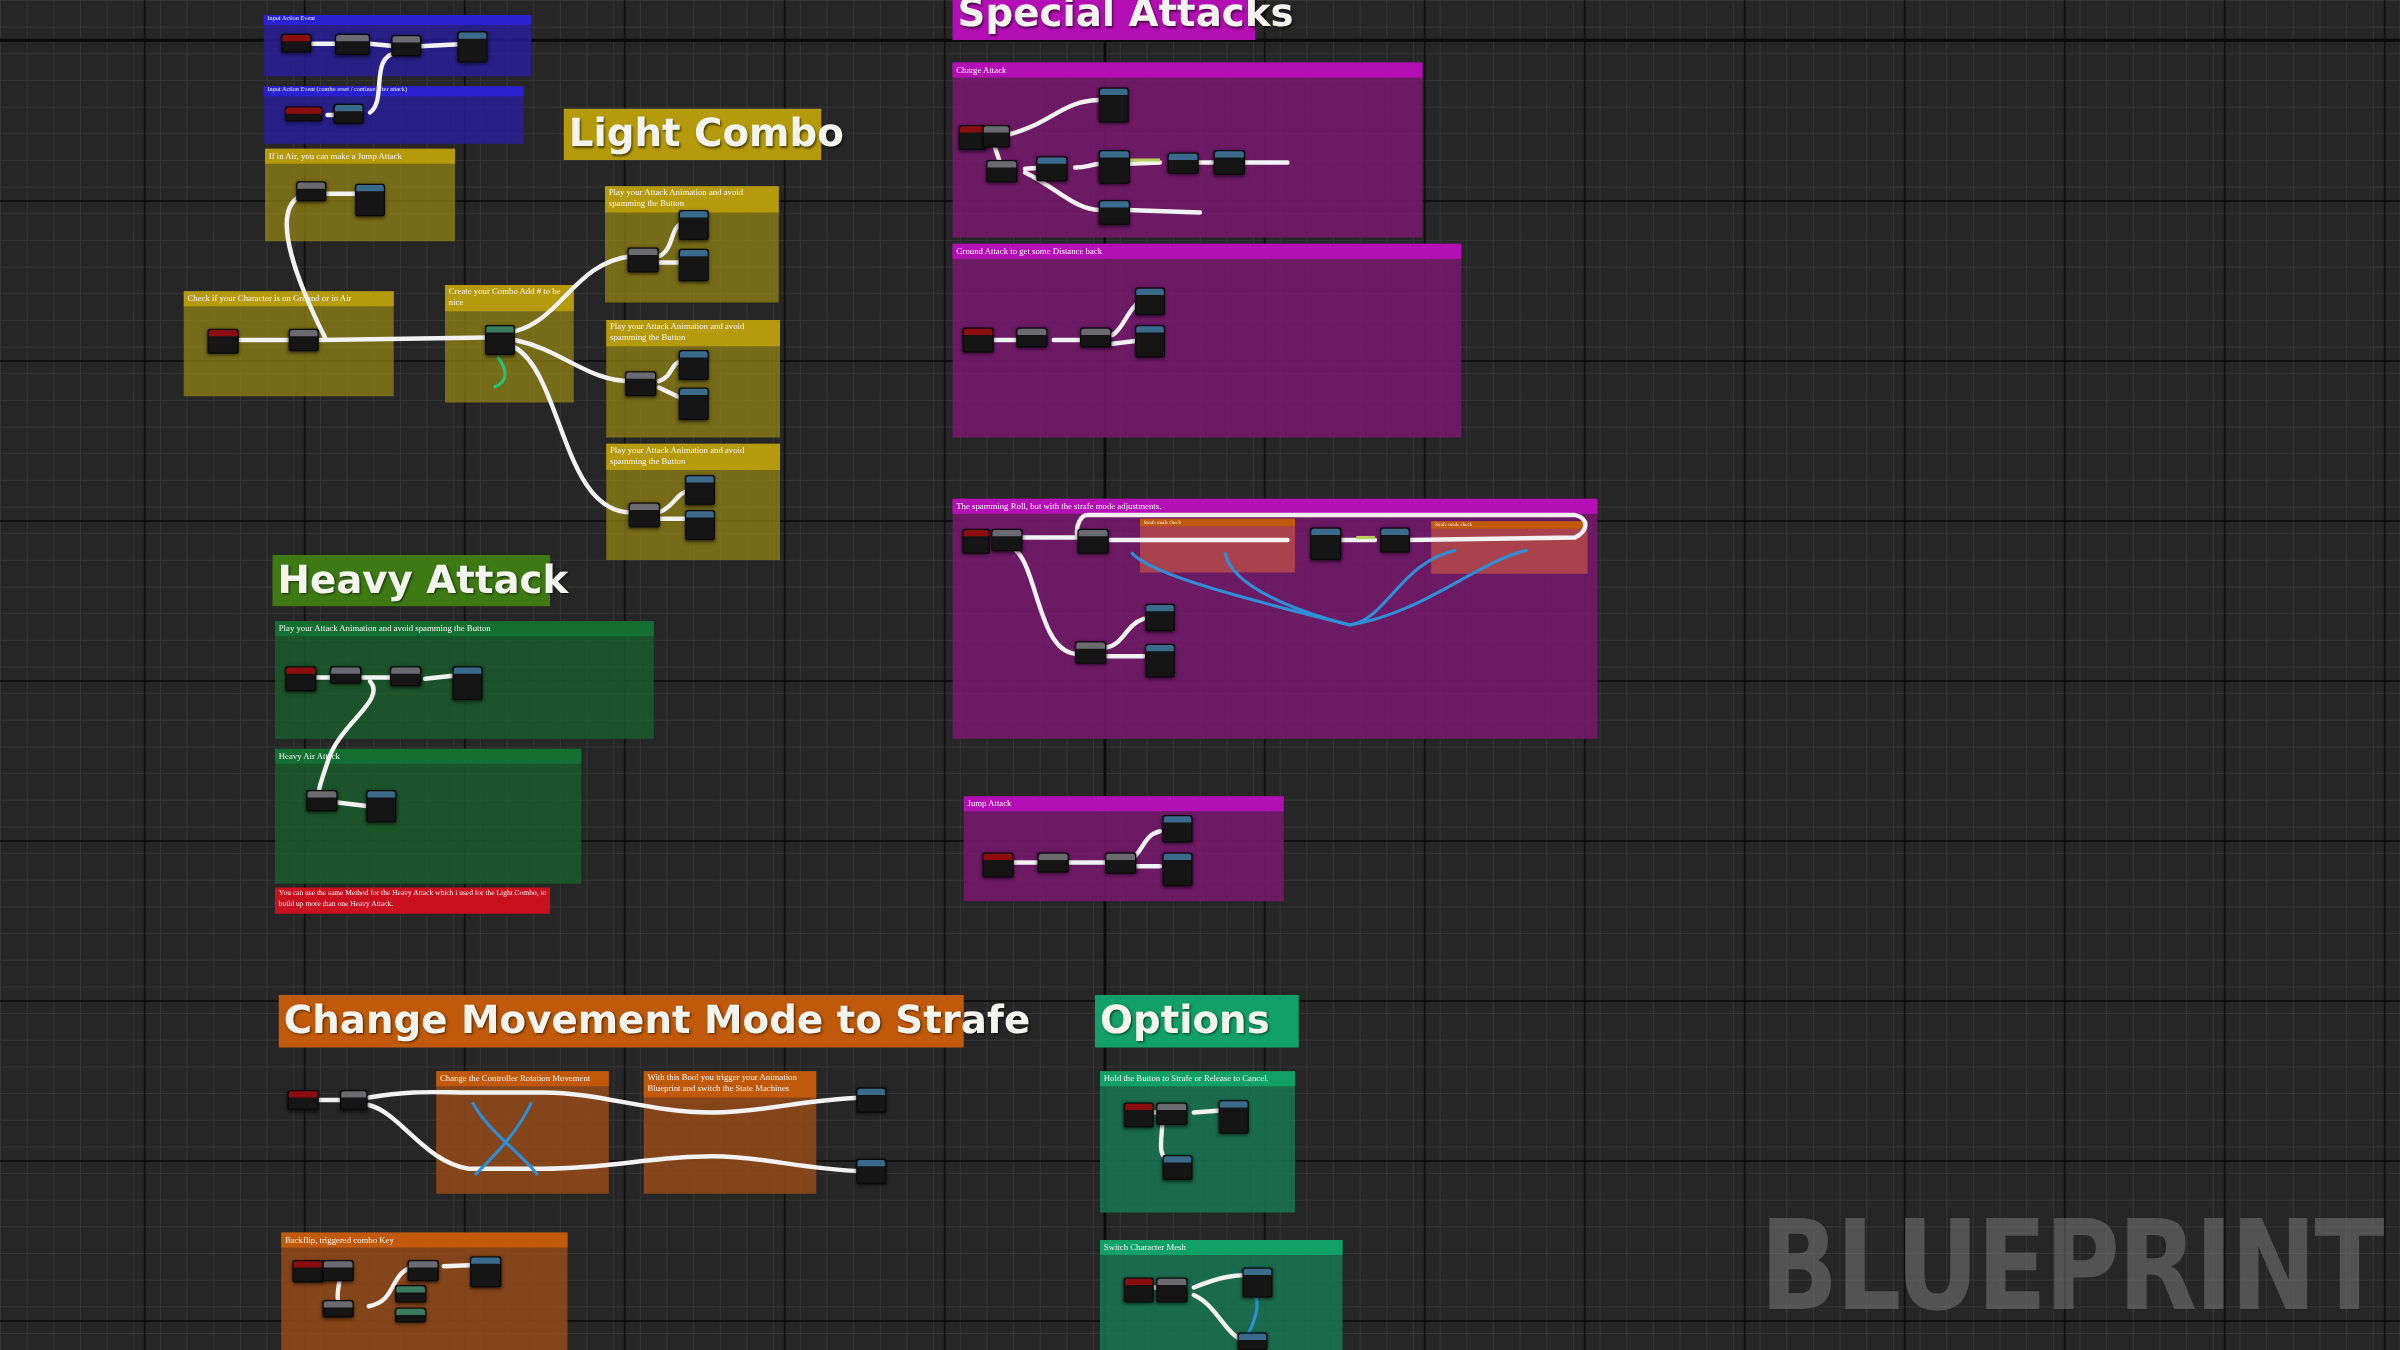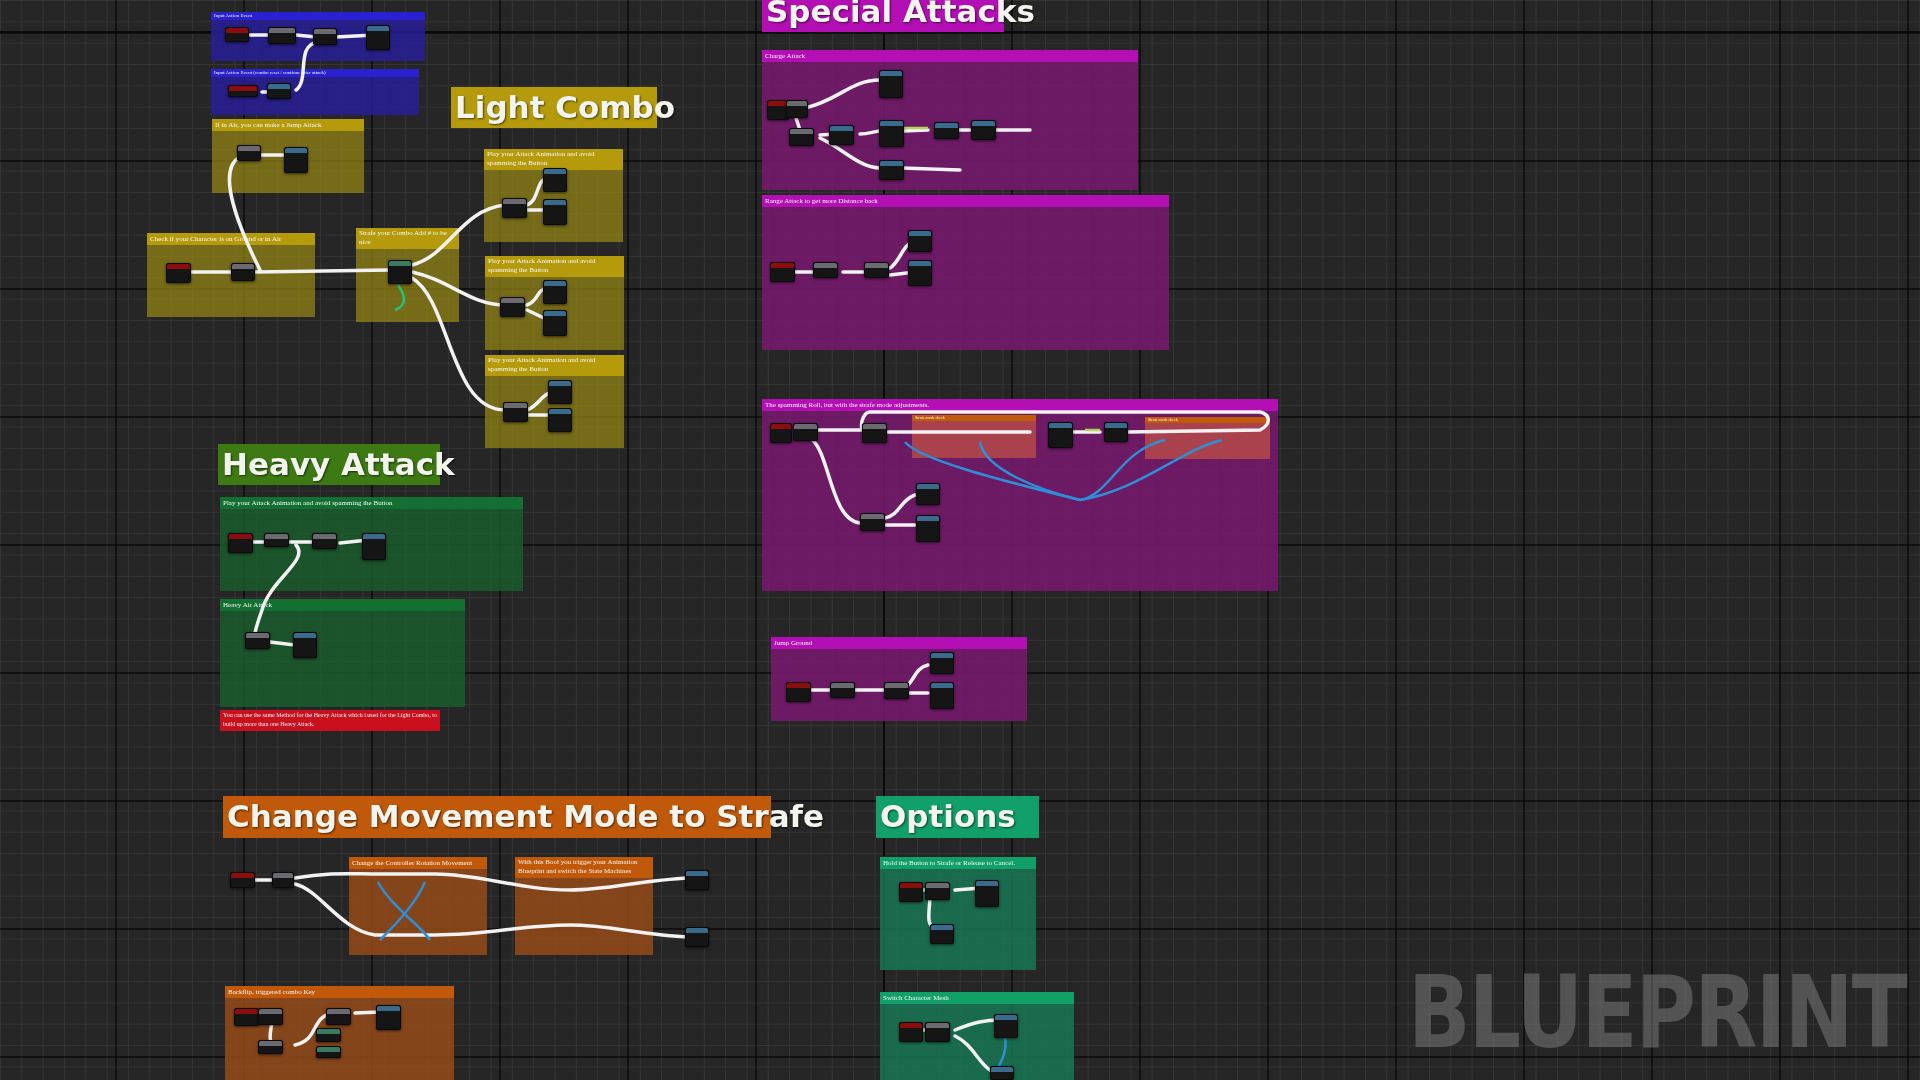--- a/index.html
+++ b/index.html
@@ -68,21 +68,21 @@
   <div class="hdr" style="background:#b59b0c;">If in Air, you can make a Jump Attack</div>
 </div>
 
 <div class="big-header" style="left:451px;top:87px;width:206px;height:41px;background:#b59b0c;">Light Combo</div>
 
 <div class="comment" style="left:147px;top:233px;width:168px;height:84px;background:rgba(150,135,20,0.72);">
   <div class="hdr" style="background:#b59b0c;">Check if your Character is on Ground or in Air</div>
 </div>
 
 <div class="comment" style="left:356px;top:228px;width:103px;height:94px;background:rgba(150,135,20,0.72);">
-  <div class="hdr tall" style="background:#b59b0c;">Strafe your Combo Add # to be nice</div>
+  <div class="hdr tall" style="background:#b59b0c;">Create your Combo Add # to be nice</div>
 </div>
 
 <div class="comment" style="left:484px;top:149px;width:139px;height:93px;background:rgba(150,135,20,0.72);">
   <div class="hdr tall" style="background:#b59b0c;">Play your Attack Animation and avoid spamming the Button</div>
 </div>
 <div class="comment" style="left:485px;top:256px;width:139px;height:94px;background:rgba(150,135,20,0.72);">
   <div class="hdr tall" style="background:#b59b0c;">Play your Attack Animation and avoid spamming the Button</div>
 </div>
 <div class="comment" style="left:485px;top:355px;width:139px;height:93px;background:rgba(150,135,20,0.72);">
   <div class="hdr tall" style="background:#b59b0c;">Play your Attack Animation and avoid spamming the Button</div>
@@ -99,33 +99,33 @@
 <div class="comment" style="left:220px;top:710px;width:220px;height:21px;background:#c8101e;">
   <div class="hdr tall" style="background:transparent;height:21px;font-size:6px;line-height:9px;">You can use the same Method for the Heavy Attack which i used for the Light Combo, to build up more than one Heavy Attack.</div>
 </div>
 
 <div class="big-header" style="left:762px;top:-9px;width:242px;height:41px;background:#b40fb4;">Special Attacks</div>
 
 <div class="comment" style="left:762px;top:50px;width:376px;height:140px;background:rgba(120,25,110,0.88);">
   <div class="hdr" style="background:#b40fb4;">Charge Attack</div>
 </div>
 <div class="comment" style="left:762px;top:195px;width:407px;height:155px;background:rgba(120,25,110,0.88);">
-  <div class="hdr" style="background:#b40fb4;">Range Attack to get more Distance back</div>
+  <div class="hdr" style="background:#b40fb4;">Ground Attack to get some Distance back</div>
 </div>
 <div class="comment" style="left:762px;top:399px;width:516px;height:192px;background:rgba(120,25,110,0.88);">
   <div class="hdr" style="background:#b40fb4;">The spamming Roll, but with the strafe mode adjustments.</div>
 </div>
 <div class="comment" style="left:912px;top:415px;width:124px;height:43px;background:rgba(190,80,70,0.75);">
   <div class="hdr" style="background:#c0590a;height:6px;font-size:4px;line-height:6px;">Strafe mode check</div>
 </div>
 <div class="comment" style="left:1145px;top:417px;width:125px;height:42px;background:rgba(190,80,70,0.75);">
   <div class="hdr" style="background:#c0590a;height:6px;font-size:4px;line-height:6px;">Strafe mode check</div>
 </div>
 <div class="comment" style="left:771px;top:637px;width:256px;height:84px;background:rgba(120,25,110,0.88);">
-  <div class="hdr" style="background:#b40fb4;">Jump Ground</div>
+  <div class="hdr" style="background:#b40fb4;">Jump Attack</div>
 </div>
 
 <div class="big-header" style="left:223px;top:796px;width:548px;height:42px;background:#c0590a;">Change Movement Mode to Strafe</div>
 
 <div class="comment" style="left:349px;top:857px;width:138px;height:98px;background:rgba(150,75,25,0.85);">
   <div class="hdr" style="background:#c0590a;">Change the Controller Rotation Movement</div>
 </div>
 <div class="comment" style="left:515px;top:857px;width:138px;height:98px;background:rgba(150,75,25,0.85);">
   <div class="hdr tall" style="background:#c0590a;">With this Bool you trigger your Animation Blueprint and switch the State Machines</div>
 </div>

